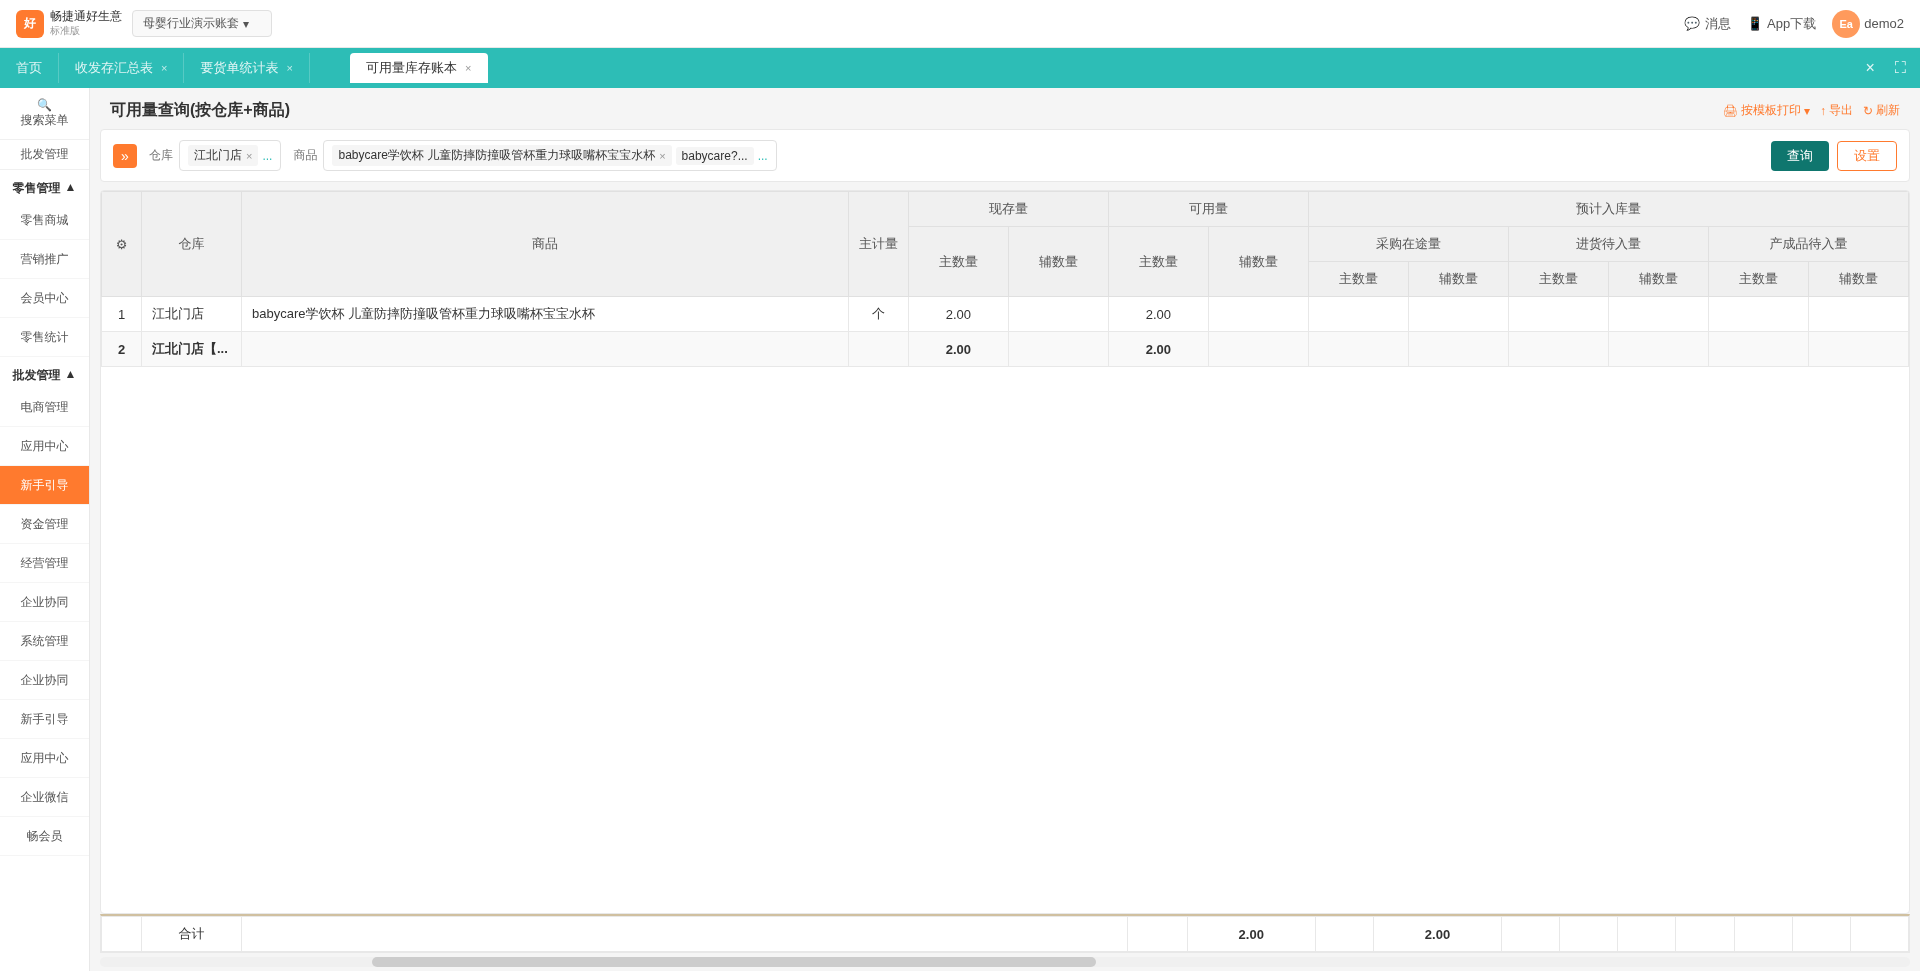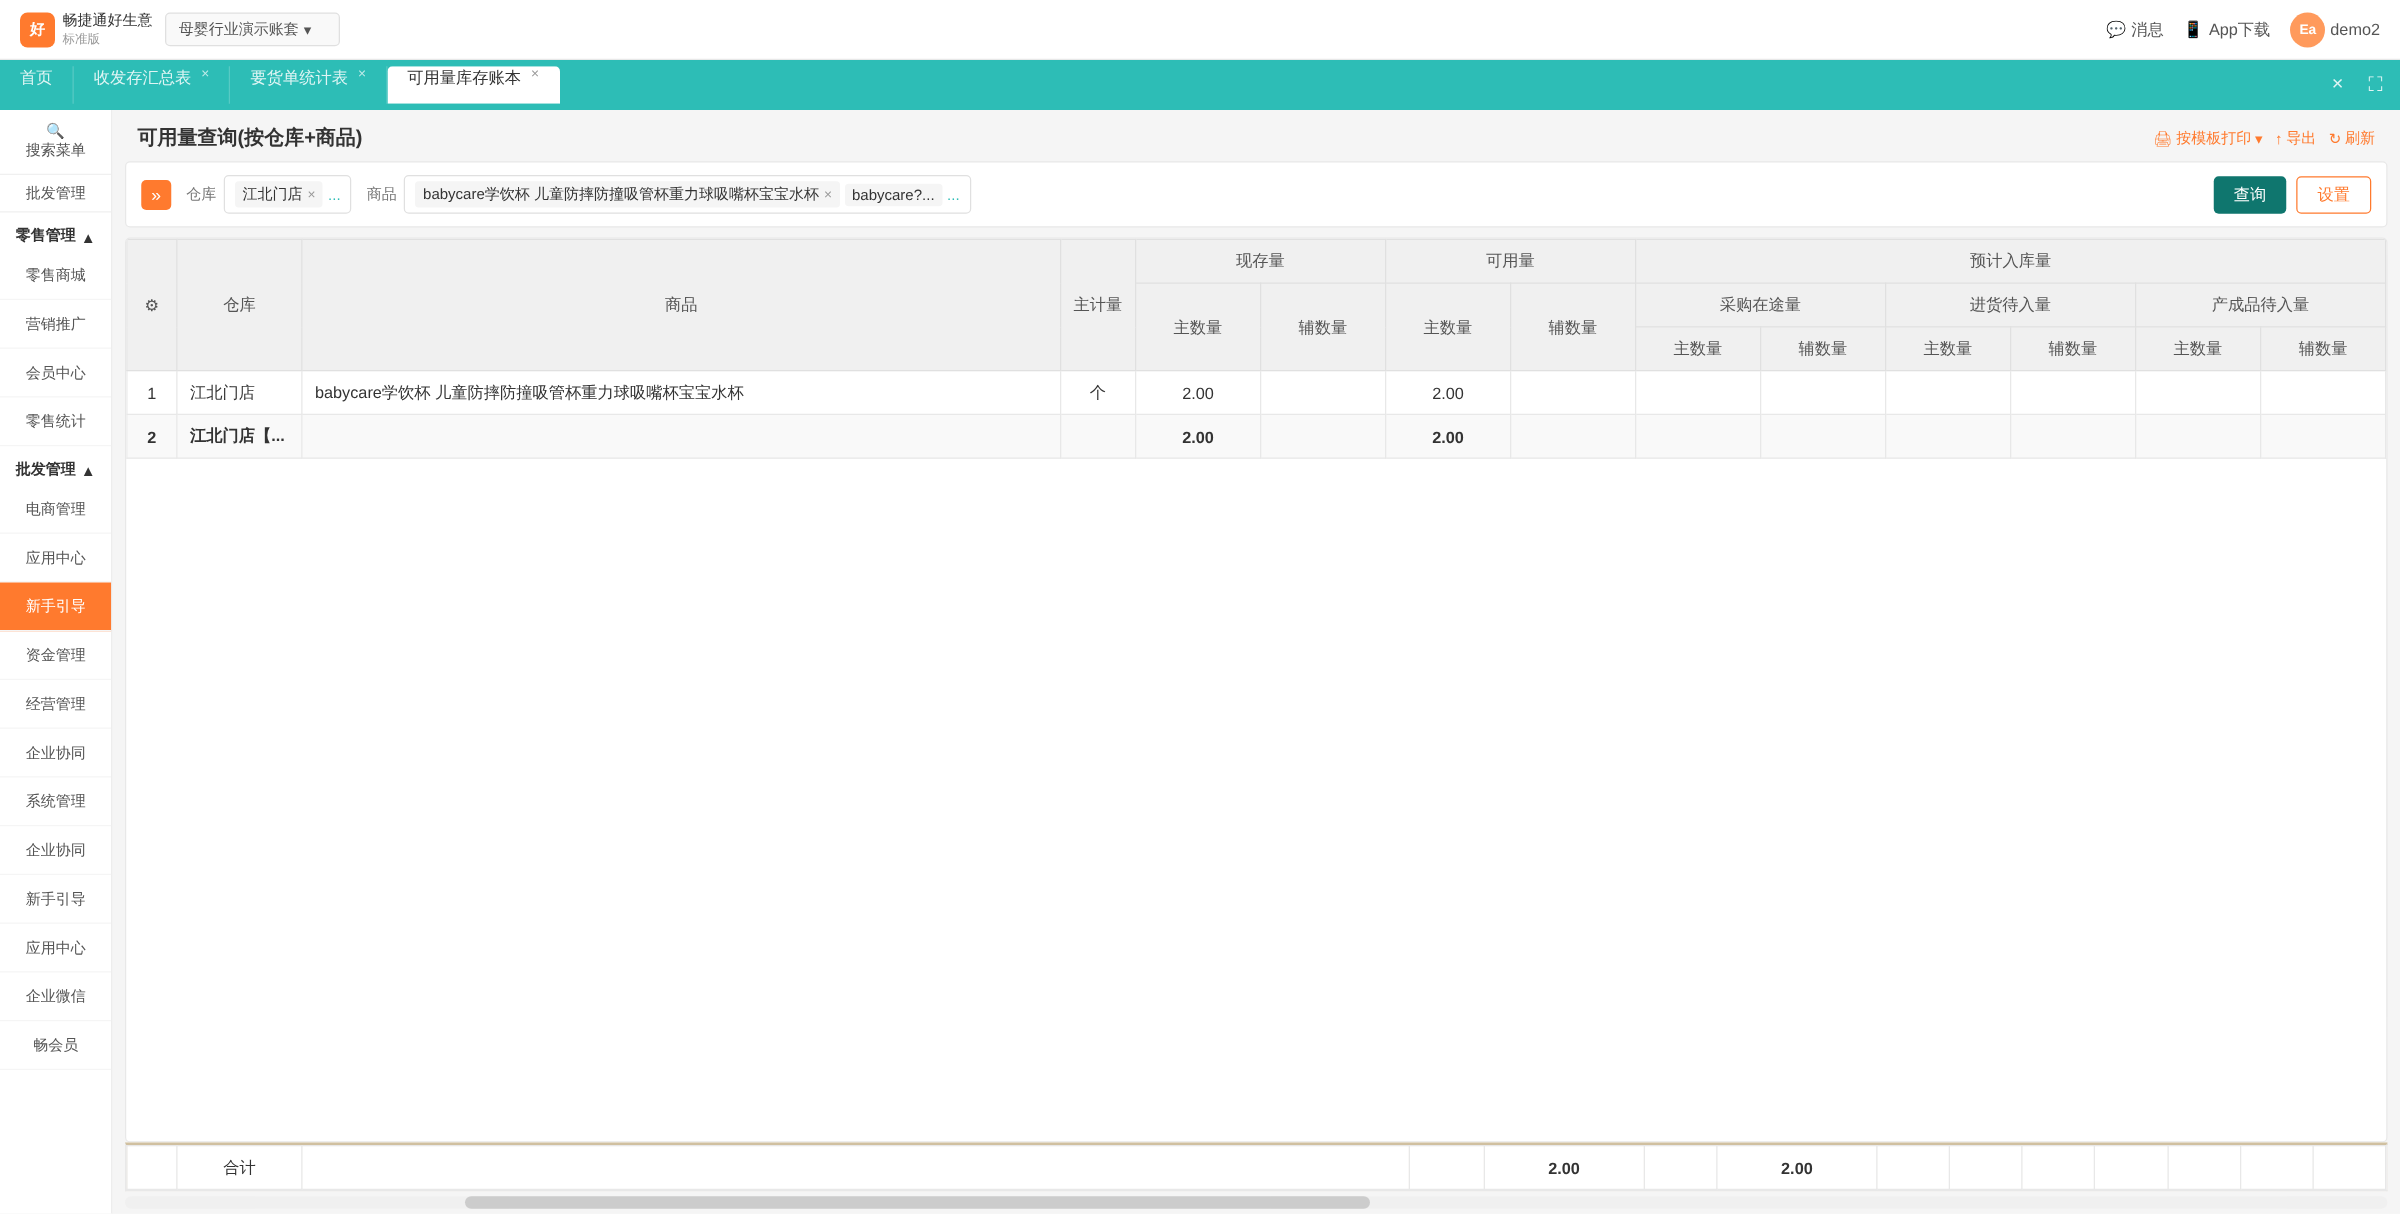--- a/index.html
+++ b/index.html
@@ -85,32 +85,33 @@
       background: #2dbdb6;
       display: flex;
       align-items: center;
       padding-left: 0;
       flex-shrink: 0;
     }
     .tab {
       height: 30px;
       padding: 0 16px;
       display: flex;
-      align-items: flex-start;
+      align-items: center;
       gap: 6px;
       font-size: 13px;
       color: rgba(255,255,255,0.85);
       cursor: pointer;
       border-right: 1px solid rgba(255,255,255,0.2);
       white-space: nowrap;
     }
     .tab.active {
       background: #fff;
       color: #333;
       border-radius: 4px 4px 0 0;
+      margin-left: 40px;
     }
     .tab .close-x {
       font-size: 11px;
       color: rgba(255,255,255,0.7);
       margin-left: 2px;
     }
     .tab.active .close-x { color: #999; }
     .tab-bar-actions {
       margin-left: auto;
       display: flex;
@@ -170,21 +171,21 @@
     .sidebar-item.active {
       background: #ff7a2e;
       color: #fff;
     }
     .sidebar-group {
       padding: 10px 4px 4px;
       font-size: 12px;
       color: #333;
       font-weight: bold;
       display: flex;
-      align-items: flex-end;
+      align-items: flex-start;
       justify-content: center;
       gap: 4px;
       cursor: pointer;
     }
 
     
     .content-area {
       flex: 1;
       overflow: auto;
       background: #f5f5f5;

